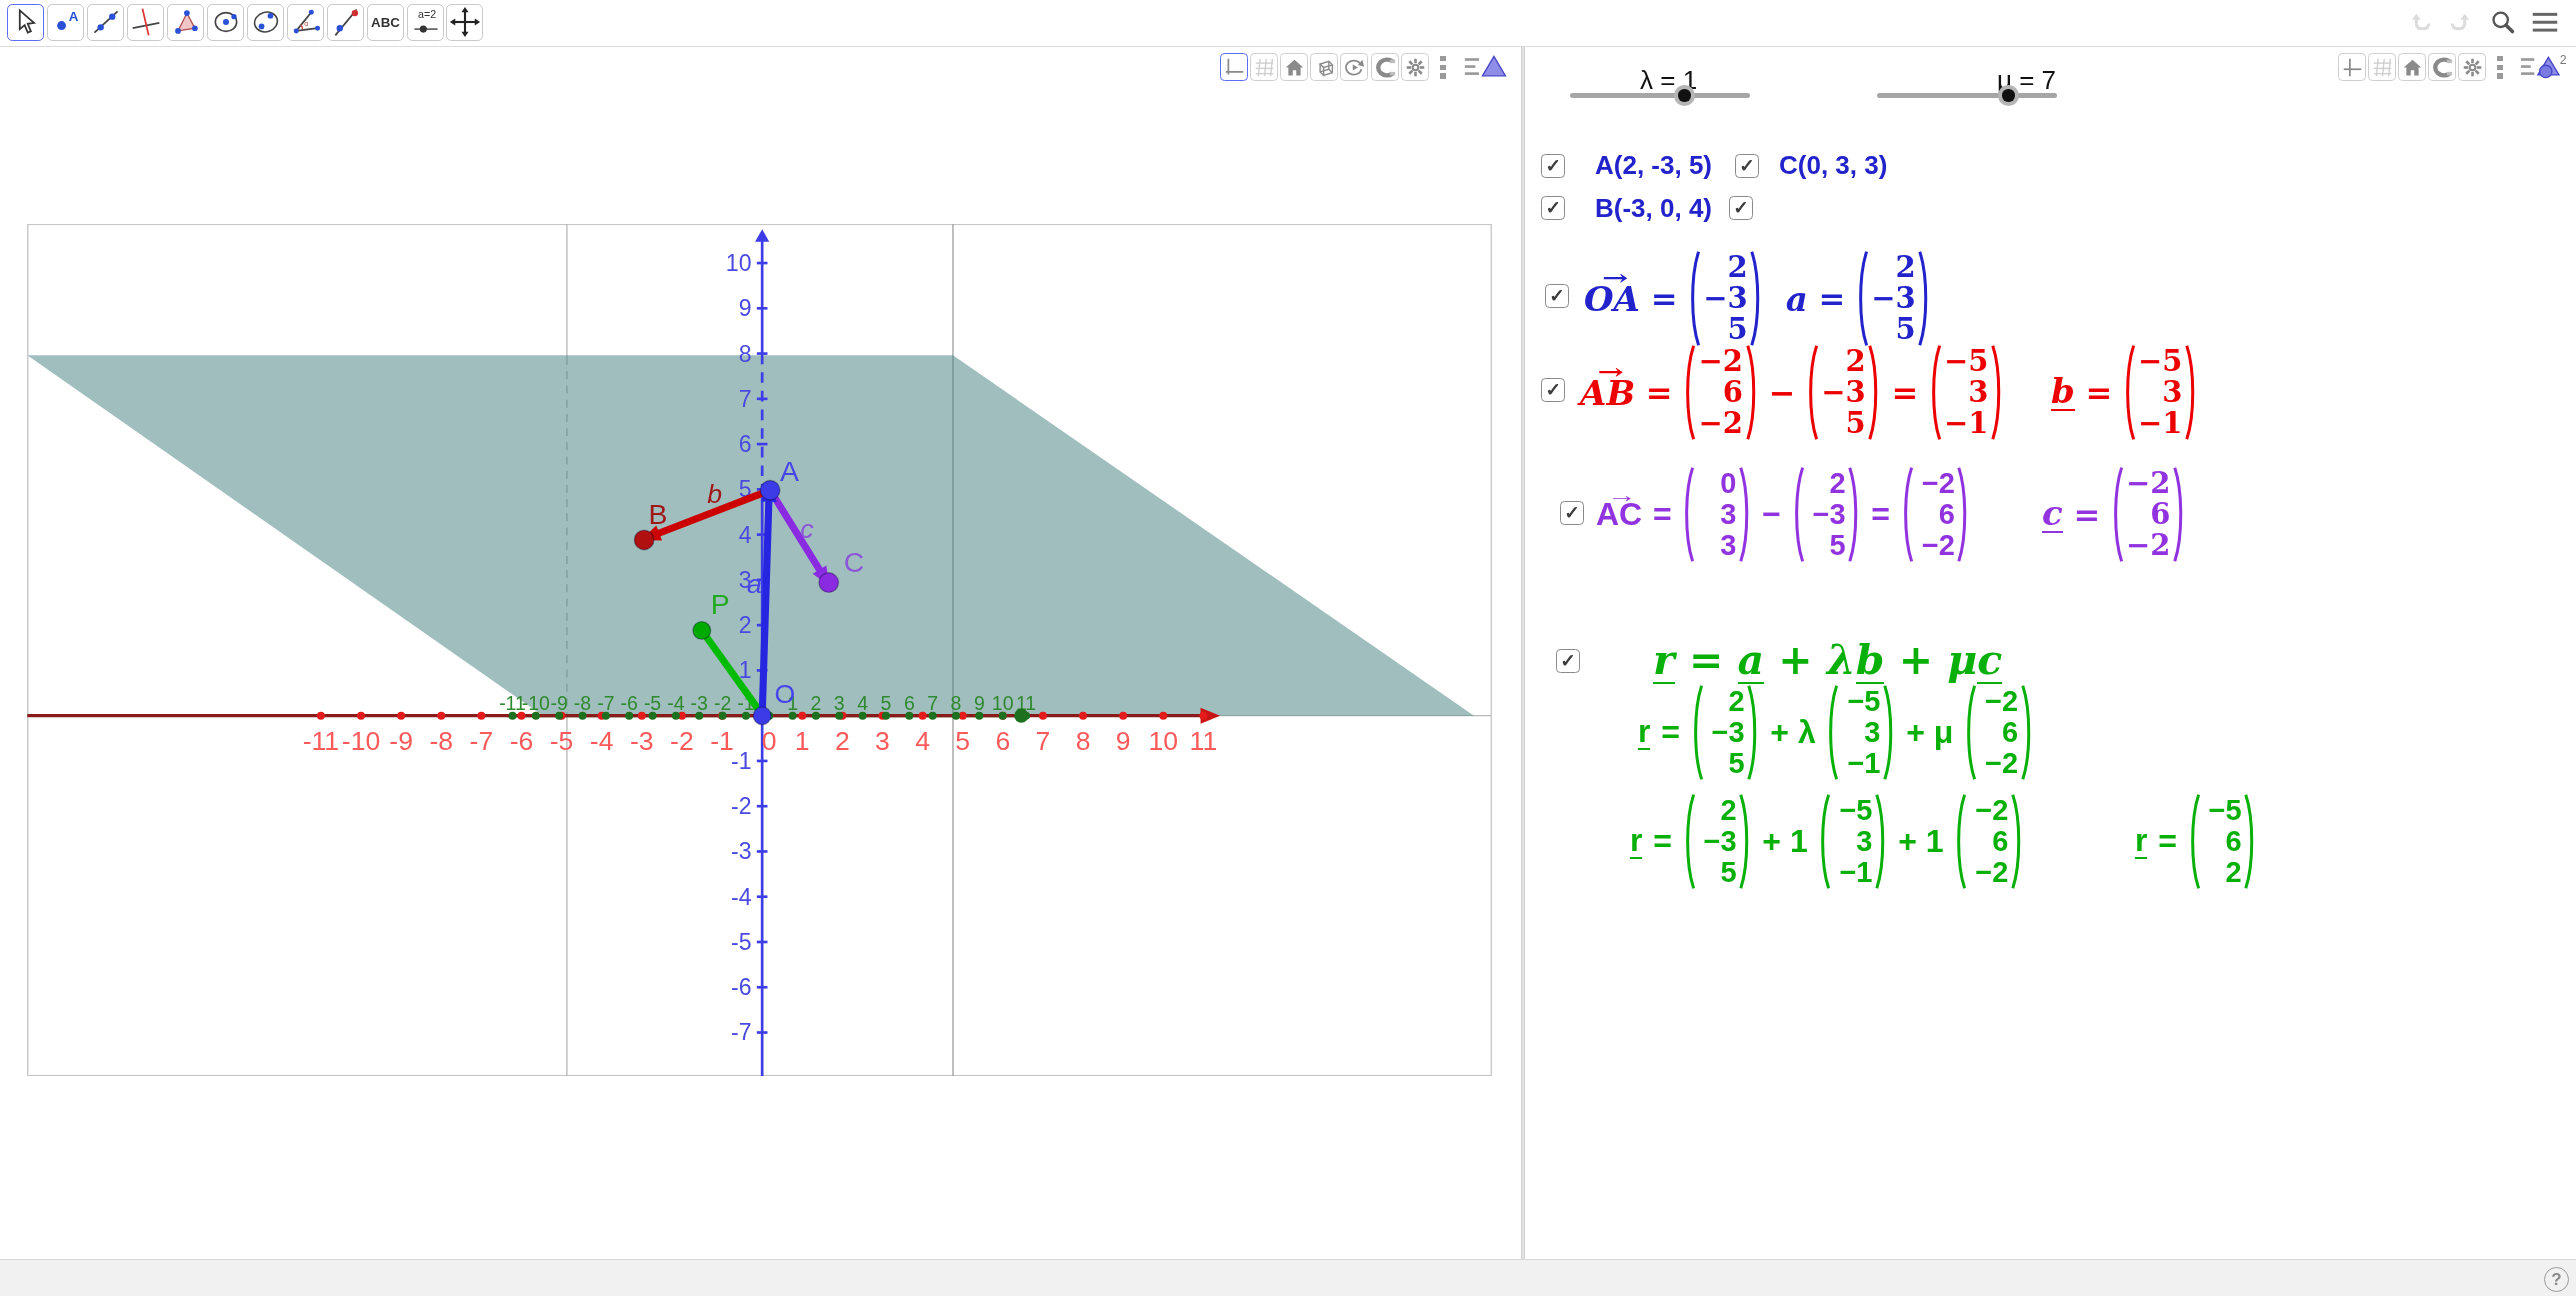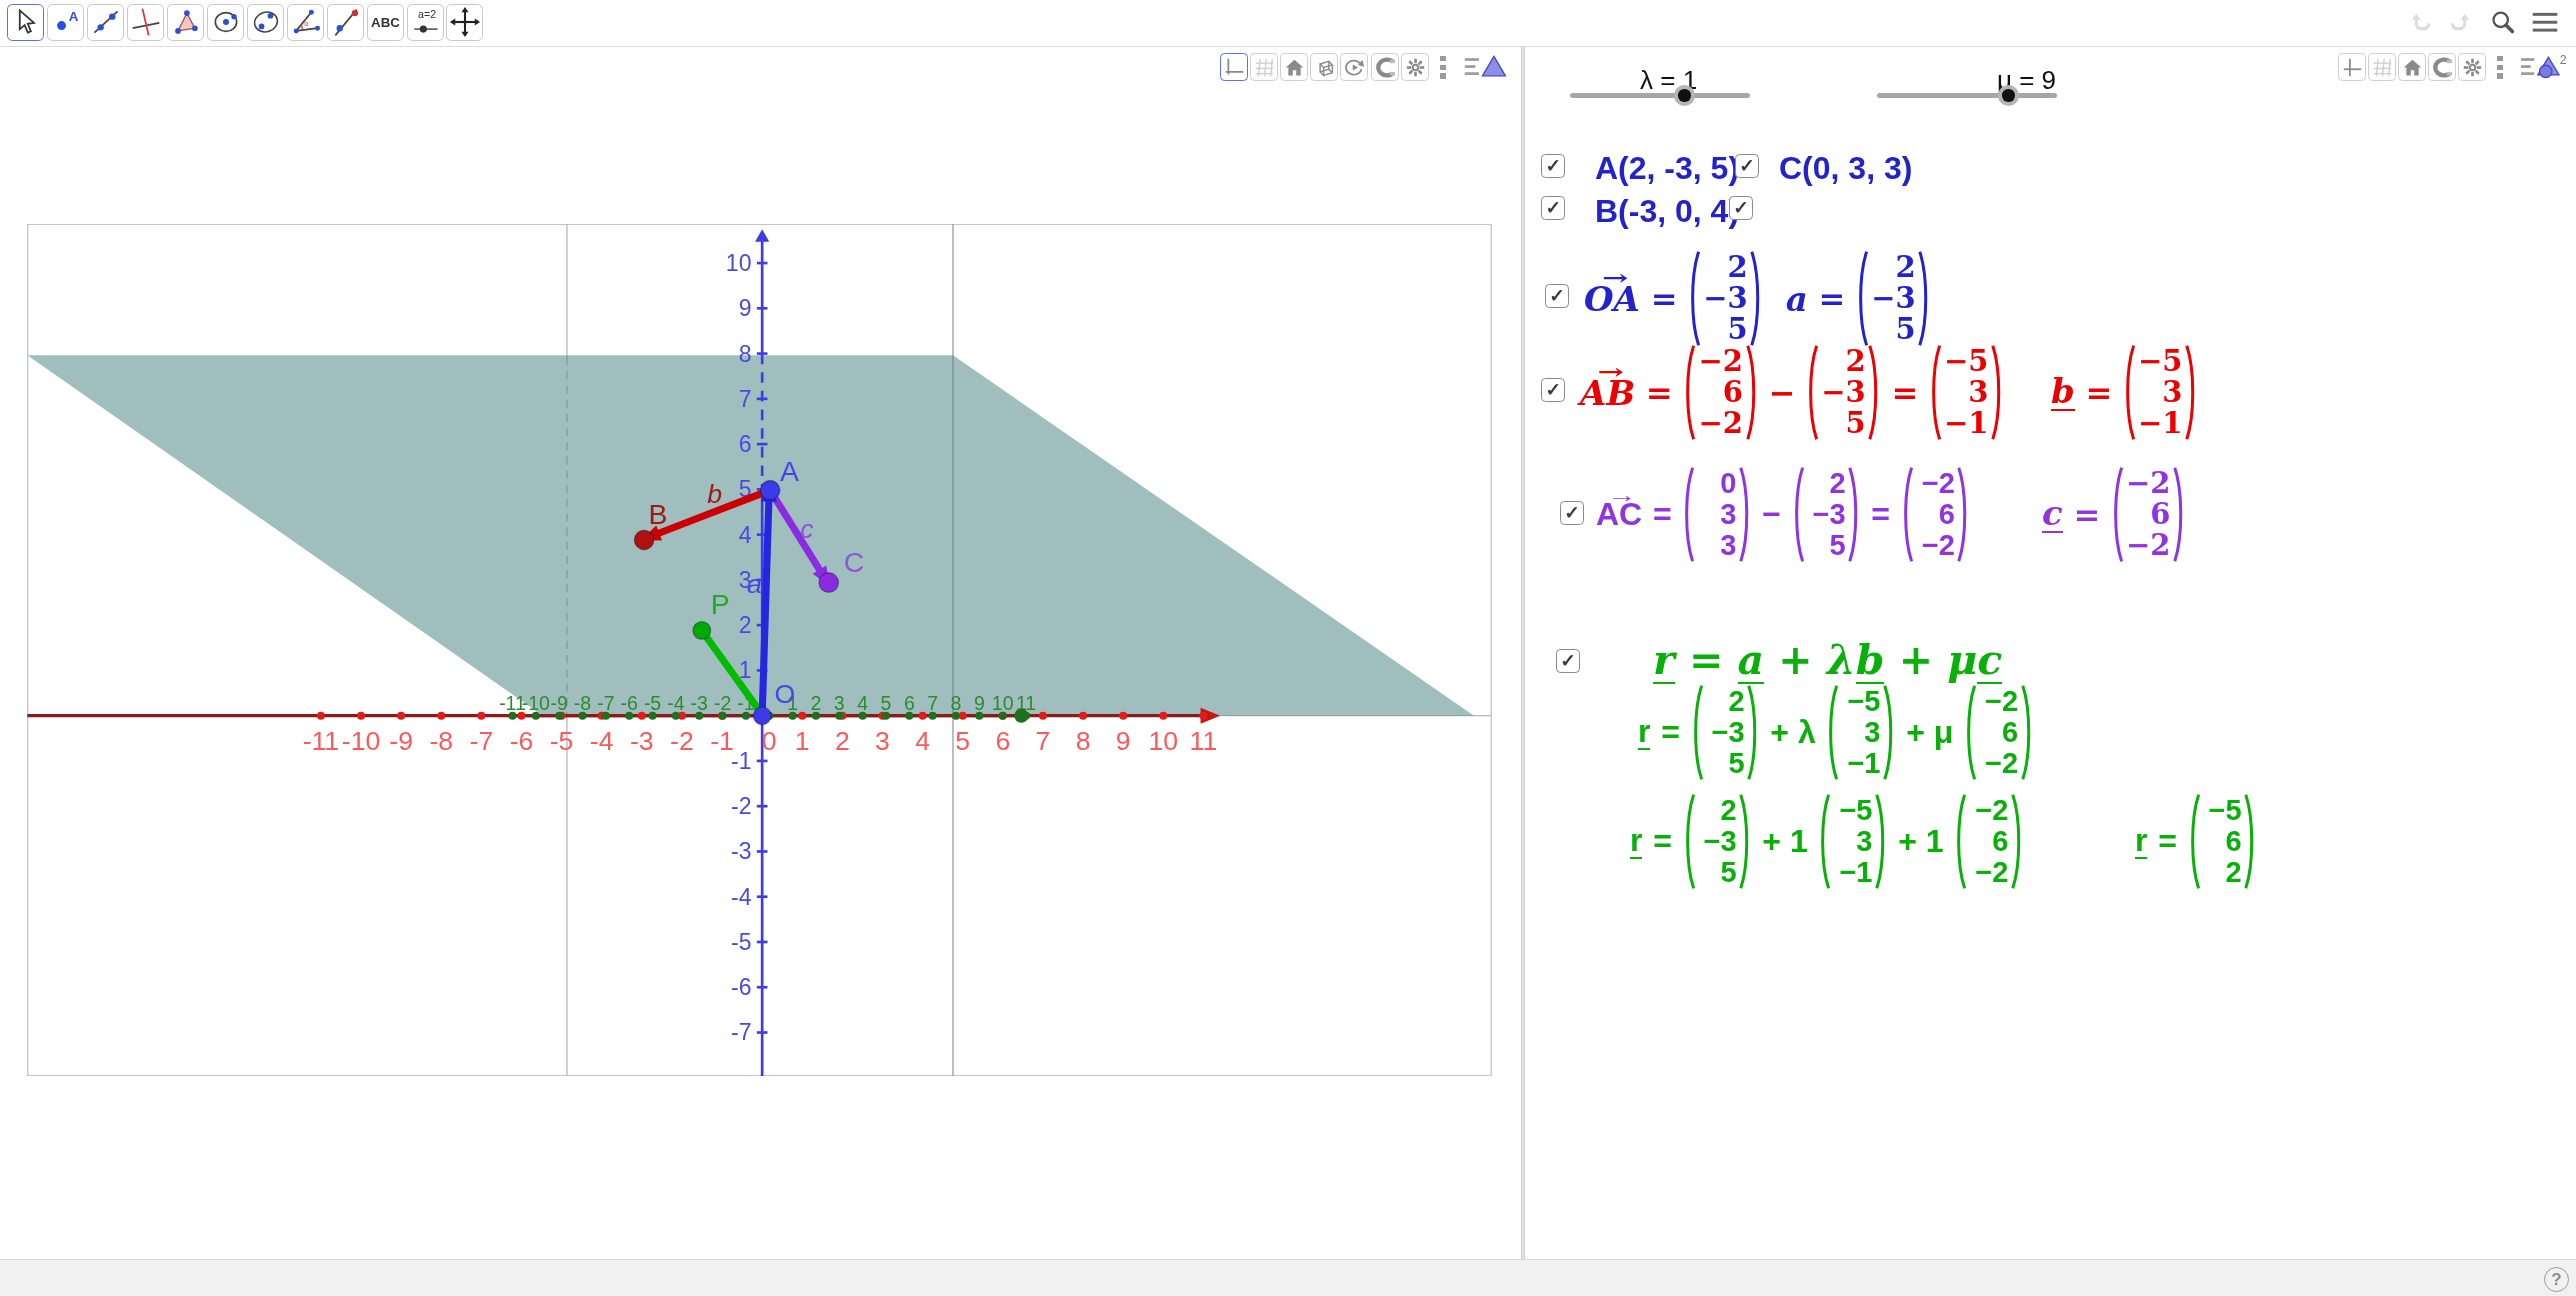--- a/index.html
+++ b/index.html
@@ -41,21 +41,21 @@
   .knob{position:absolute;width:21px;height:21px;border-radius:50%;background:#b5b5b5;
         display:flex;align-items:center;justify-content:center;}
   .knob i{width:12.4px;height:12.4px;border-radius:50%;background:#111;display:block;}
 
   
   .cb{position:absolute;width:24px;height:24px;border:1.8px solid #8a8a8a;border-radius:4.4px;
       background:#fff;box-sizing:border-box;display:flex;align-items:center;justify-content:center;
       font-size:18.6px;font-weight:bold;color:#3c3c3c;cursor:pointer;}
 
   
-  .ptlabel{position:absolute;font-size:32px;font-weight:bold;color:#2323cc;}
+  .ptlabel{position:absolute;font-size:26px;font-weight:bold;color:#2323cc;}
   .mathrow{position:absolute;display:flex;align-items:center;height:99px;}
   .serif{font-family:"DejaVu Serif",serif;}
   .blue{color:#2323cc;} .red{color:#ec0000;} .purple{color:#9233e0;} .green{color:#0ab00a;}
   .vlabel{font-family:"DejaVu Serif",serif;font-style:italic;font-weight:bold;font-size:34px;}
   .vlabel-sans{font-weight:bold;font-size:32px;}
   .op{font-size:32px;font-weight:bold;margin:0 10.7px;}
   .opserif{font-family:"DejaVu Serif",serif;}
   .ul{border-bottom:2.7px solid currentColor;padding-bottom:0.9px;line-height:1;}
   .oarr{position:relative;display:inline-block;}
   .oarr .ar{position:absolute;left:10%;right:0;top:-0.62em;font-size:0.62em;text-align:center;
@@ -504,21 +504,21 @@
         <polygon points="33,6 45,26 21,26" fill="#8e8ee8" stroke="#4646c8" stroke-width="1.5"></polygon>
         <circle cx="30" cy="22" r="7" fill="#7a7ae0" stroke="#4646c8" stroke-width="1.5"></circle>
         <text x="46" y="14" font-size="14" fill="#777">2</text>
       </svg></button>
 
   <div class="slider-label" style="left:112px;top:18px">λ = 1</div>
   <div class="track" style="left:42px;top:46px;width:180px"></div>
   <div class="knob" style="left:146px;top:38px">
       <i></i>
     </div>
-  <div class="slider-label" style="left:469px;top:18px">μ = 9</div>
+  <div class="slider-label" style="left:469px;top:18px">μ = 7</div>
   <div class="track" style="left:349px;top:46px;width:180px"></div>
   <div class="knob" style="left:470px;top:38px">
       <i></i>
     </div>
 
   <div class="cb" style="left:13.3px;top:107px">
       <span>✓</span>
     </div>
   <div class="ptlabel" style="left:67px;top:103px">A(2, -3, 5)</div>
   <div class="cb" style="left:207px;top:107px">

